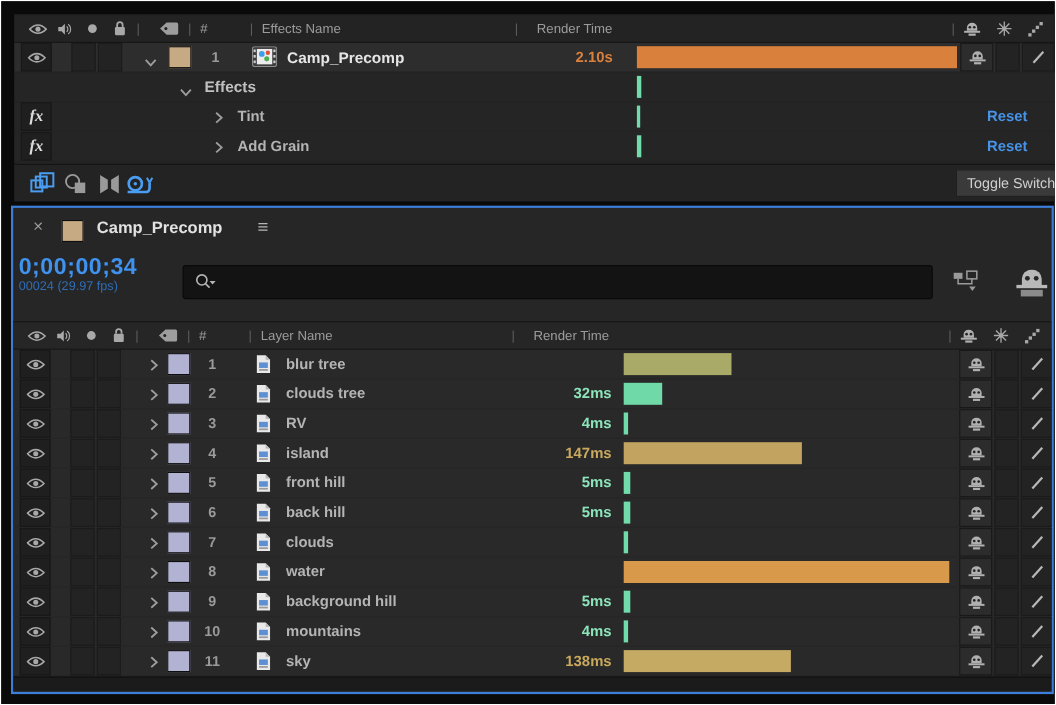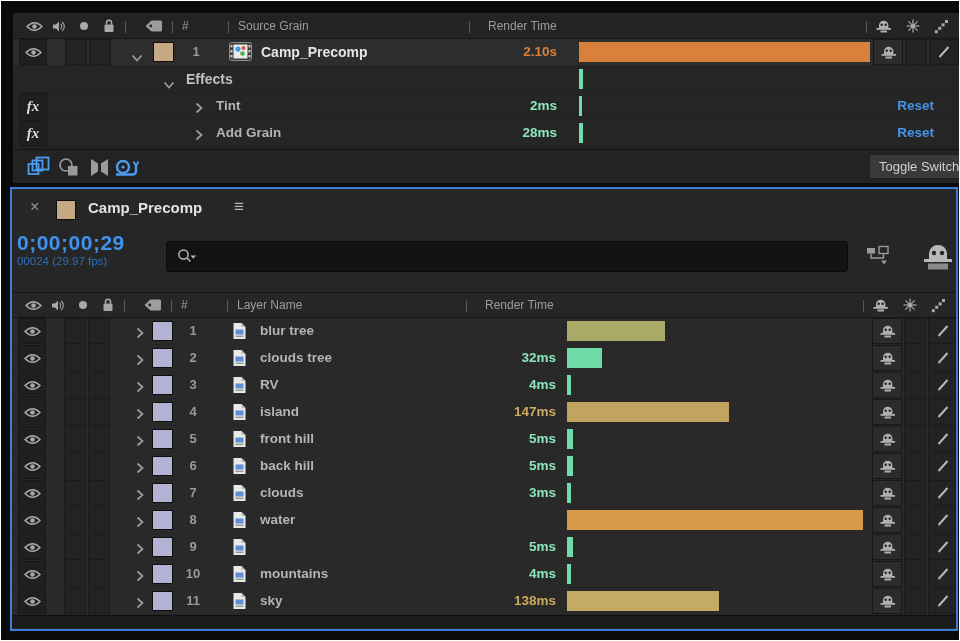--- a/index.html
+++ b/index.html
@@ -93,21 +93,21 @@
       <span class="h sep" style="left:111px;">|</span>
       <span class="h" style="left:131px;">
           <svg width="19" height="14" viewBox="0 0 19 14">
             <path d="M1.5 7 L7.5 1.5 H16.5 A1.5 1.5 0 0 1 18 3 V11 A1.5 1.5 0 0 1 16.5 12.5 H7.5 Z" fill="#9d9d9d"></path>
             <circle cx="6.8" cy="7" r="1.4" fill="#232323"></circle>
           </svg>
         </span>
       <span class="h sep" style="left:158px;">|</span>
       <span class="h" style="left:169px;">#</span>
       <span class="h sep" style="left:214px;">|</span>
-      <span class="h" style="left:225px;">Source Grain</span>
+      <span class="h" style="left:225px;">Effects Name</span>
       <span class="h sep" style="left:455px;">|</span>
       <span class="h" style="left:475px;">Render Time</span>
       <span class="h sep" style="left:852px;">|</span>
       <span class="h" style="left:862px;">
           <svg width="17" height="13" viewBox="0 0 17 13">
             <path d="M4 8 V5.2 A4.7 4.5 0 0 1 13.4 5.2 V8 Z" fill="#b0b0b0"></path>
             <circle cx="6.7" cy="4.8" r="1.2" fill="#232323"></circle>
             <circle cx="10.7" cy="4.8" r="1.2" fill="#232323"></circle>
             <rect x="1.5" y="8" width="14.5" height="1.8" fill="#b0b0b0"></rect>
             <rect x="5.5" y="10.5" width="6.5" height="2" fill="#b0b0b0"></rect>
@@ -194,34 +194,32 @@
     </div>
 
     <div class="row" style="position:absolute;left:0;right:0;top:80px;background:#252525;">
       <span class="cell" style="left:6px;width:28px;">
           <span class="fxg">fx</span>
         </span>
       <span class="chev" style="left:182px;"><svg width="8" height="12" viewBox="0 0 8 12">
             <polyline points="1.5,1.5 6.5,6 1.5,10.5" fill="none" stroke="#9d9d9d" stroke-width="1.7"></polyline>
           </svg></span>
       <span class="lname" style="left:203px;">Tint</span>
-      <span class="ltime" style="color:#8ce4ba;">2ms</span>
       <span class="lbar" style="left: 566px; width: 3px; background: rgb(114, 219, 171);"></span>
       <span class="reset">Reset</span>
     </div>
 
     <div class="row" style="position:absolute;left:0;right:0;top:107px;background:#252525;">
       <span class="cell" style="left:6px;width:28px;">
           <span class="fxg">fx</span>
         </span>
       <span class="chev" style="left:182px;"><svg width="8" height="12" viewBox="0 0 8 12">
             <polyline points="1.5,1.5 6.5,6 1.5,10.5" fill="none" stroke="#9d9d9d" stroke-width="1.7"></polyline>
           </svg></span>
       <span class="lname" style="left:203px;">Add Grain</span>
-      <span class="ltime" style="color:#8ce4ba;">28ms</span>
       <span class="lbar" style="left: 566px; width: 4px; background: rgb(114, 219, 171);"></span>
       <span class="reset">Reset</span>
     </div>
 
     <div class="toolbar">
       <span class="tb-ic" style="left:13px;">
           <svg width="24" height="22" viewBox="0 0 24 22">
             <g fill="none" stroke="#4a9df0" stroke-width="1.8">
               <rect x="1.5" y="8" width="10" height="10"></rect>
               <rect x="5.5" y="4.5" width="10" height="10"></rect>
@@ -256,21 +254,21 @@
 
   <section class="bottom-panel">
 
     <div class="tab-bar">
       <span class="tab-close">×</span>
       <span class="tab-swatch"></span>
       <span class="tab-title">Camp_Precomp</span>
       <span class="tab-menu">≡</span>
     </div>
 
-    <span class="tc-main">0;00;00;29</span>
+    <span class="tc-main">0;00;00;34</span>
     <span class="tc-sub">00024 (29.97 fps)</span>
 
     <div class="searchbox">
       <svg width="20" height="17" viewBox="0 0 20 17">
           <circle cx="6.5" cy="6.5" r="4.6" fill="none" stroke="#b5b5b5" stroke-width="1.5"></circle>
           <line x1="10" y1="10" x2="13.5" y2="13.5" stroke="#b5b5b5" stroke-width="1.5"></line>
           <path d="M13.5 7.5 h5.5 l-2.75 3.2 Z" fill="#b5b5b5"></path>
         </svg>
     </div>
 
@@ -610,21 +608,20 @@
             </svg></span>
     <span class="swatch" style="left:140px;background:#b2b2d2;"></span>
     <span class="num" style="left:166px;">7</span>
     <span class="fileicon" style="left:220px;"><svg width="15" height="18" viewBox="0 0 15 18">
               <path d="M1.5 1 H9.5 L13.5 5 V17 H1.5 Z" fill="#e9e9e9"></path>
               <path d="M9.5 1 L13.5 5 H9.5 Z" fill="#b9b9b9"></path>
               <rect x="3.5" y="7.5" width="8" height="5" fill="#5d8fd2"></rect>
               <rect x="3.5" y="13.5" width="8" height="1.6" fill="#9a9a9a"></rect>
             </svg></span>
     <span class="lname" style="left:248px;">clouds</span>
-    <span class="ltime" style="color: rgb(140, 228, 186);">3ms</span>
     <span class="lbar" style="left: 555px; width: 4px; background: rgb(114, 219, 171);"></span>
     <span class="cell rsw1">
             <svg width="17" height="13" viewBox="0 0 17 13">
               <path d="M4 8 V5.2 A4.7 4.5 0 0 1 13.4 5.2 V8 Z" fill="#b0b0b0"></path>
               <circle cx="6.7" cy="4.8" r="1.2" fill="#232323"></circle>
               <circle cx="10.7" cy="4.8" r="1.2" fill="#232323"></circle>
               <rect x="1.5" y="8" width="14.5" height="1.8" fill="#b0b0b0"></rect>
               <rect x="5.5" y="10.5" width="6.5" height="2" fill="#b0b0b0"></rect>
             </svg>
           </span>
@@ -688,20 +685,21 @@
               <polyline points="1.5,1.5 6.5,6 1.5,10.5" fill="none" stroke="#9d9d9d" stroke-width="1.7"></polyline>
             </svg></span>
     <span class="swatch" style="left:140px;background:#b2b2d2;"></span>
     <span class="num" style="left:166px;">9</span>
     <span class="fileicon" style="left:220px;"><svg width="15" height="18" viewBox="0 0 15 18">
               <path d="M1.5 1 H9.5 L13.5 5 V17 H1.5 Z" fill="#e9e9e9"></path>
               <path d="M9.5 1 L13.5 5 H9.5 Z" fill="#b9b9b9"></path>
               <rect x="3.5" y="7.5" width="8" height="5" fill="#5d8fd2"></rect>
               <rect x="3.5" y="13.5" width="8" height="1.6" fill="#9a9a9a"></rect>
             </svg></span>
+    <span class="lname" style="left:248px;">background hill</span>
     <span class="ltime" style="color: rgb(140, 228, 186);">5ms</span>
     <span class="lbar" style="left: 555px; width: 6px; background: rgb(114, 219, 171);"></span>
     <span class="cell rsw1">
             <svg width="17" height="13" viewBox="0 0 17 13">
               <path d="M4 8 V5.2 A4.7 4.5 0 0 1 13.4 5.2 V8 Z" fill="#b0b0b0"></path>
               <circle cx="6.7" cy="4.8" r="1.2" fill="#232323"></circle>
               <circle cx="10.7" cy="4.8" r="1.2" fill="#232323"></circle>
               <rect x="1.5" y="8" width="14.5" height="1.8" fill="#b0b0b0"></rect>
               <rect x="5.5" y="10.5" width="6.5" height="2" fill="#b0b0b0"></rect>
             </svg>

